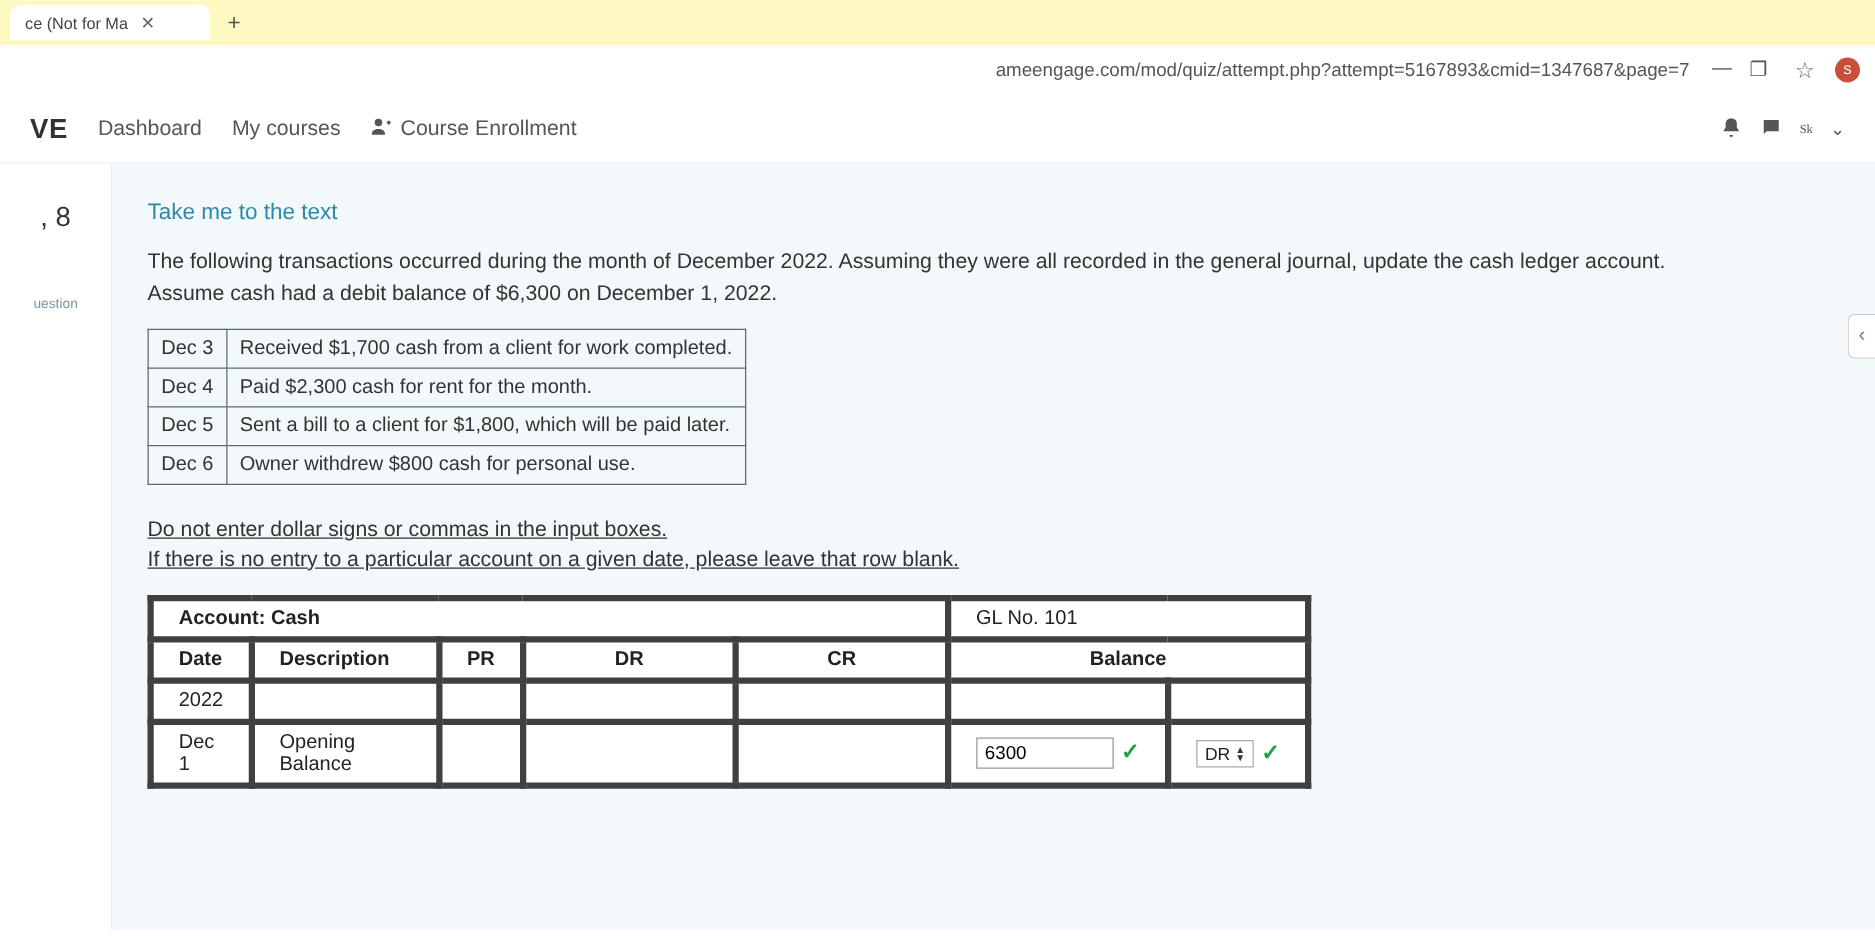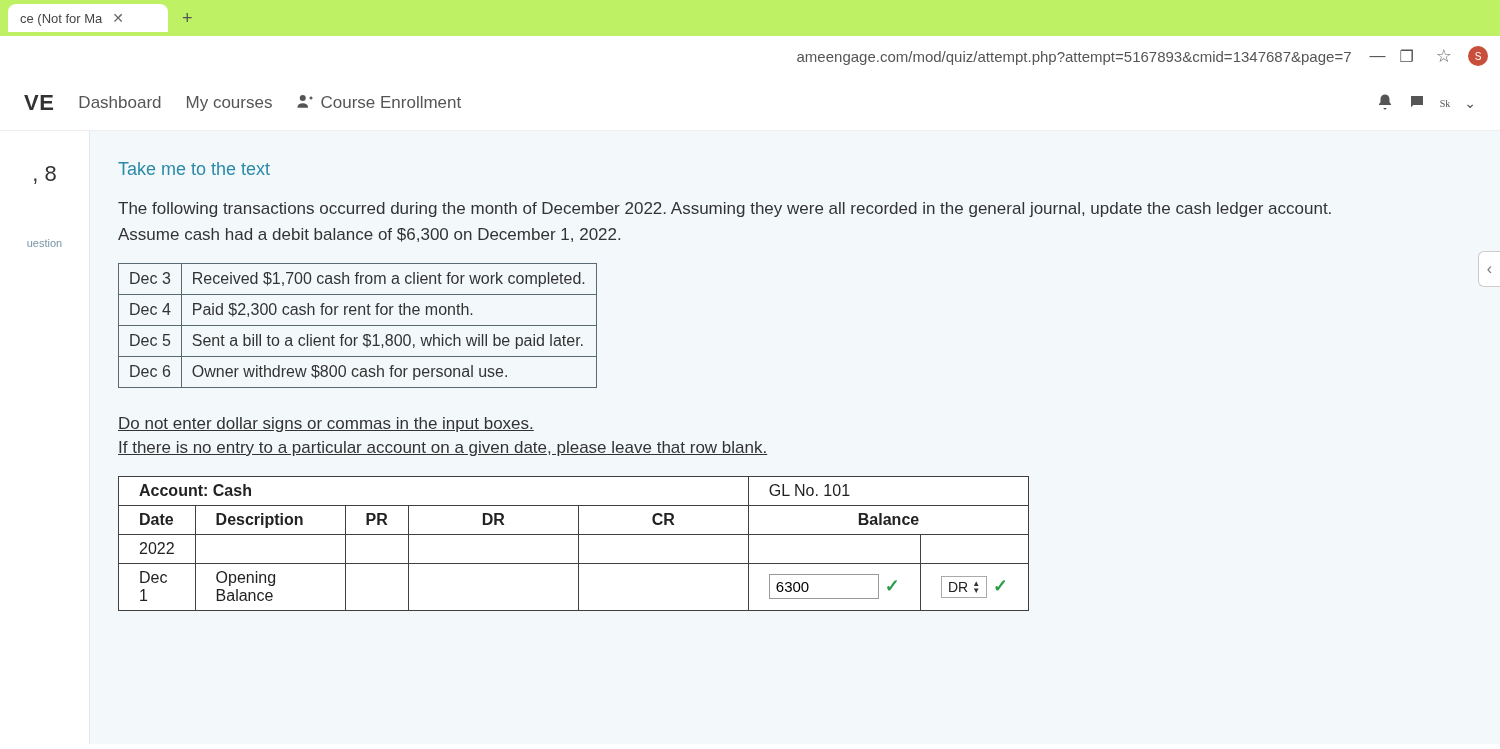--- a/index.html
+++ b/index.html
@@ -1,18 +1,18 @@
 <!DOCTYPE html>
 <html><head>
   <meta charset="utf-8">
   <style>
     * { margin: 0; padding: 0; box-sizing: border-box; }
     body { font-family: -apple-system, BlinkMacSystemFont, "Segoe UI", Arial, sans-serif; background: #1a1a1a; overflow: hidden; width: 1500px; height: 749px; }
     
-    .browser-chrome { background: #bef264; }
+    .browser-chrome { background: #fef9c3; }
     .tab-bar { display: flex; align-items: center; height: 36px; padding: 0 8px; gap: 4px; }
     .tab { background: #fff; border-radius: 8px 8px 0 0; padding: 6px 12px; display: flex; align-items: center; gap: 10px; font-size: 13px; color: #444; min-width: 160px; }
     .tab-close { color: #666; font-size: 14px; cursor: pointer; }
     .tab-add { color: #555; font-size: 18px; padding: 4px 10px; cursor: pointer; }
     .url-bar-row { display: flex; align-items: center; height: 40px; padding: 4px 12px; background: #fff; gap: 8px; text-align: right; }
     .url-text { flex: 1; color: #555; font-size: 15px; padding: 6px 10px; }
     .window-controls { display: flex; gap: 14px; margin-right: 6px; color: #555; }
     .star-icon { color: #666; font-size: 18px; margin: 0 8px; }
     .avatar-dot { width: 20px; height: 20px; border-radius: 50%; background: #c94f3d; display: flex; align-items: center; justify-content: center; color:#fff; font-size:10px; }
 
@@ -32,21 +32,21 @@
     .main-panel { flex: 1; padding: 28px 30px 0 28px; background: #f3f8fb; overflow: hidden; position: relative; }
     .take-link { color: #2b8aa8; font-size: 18px; margin-bottom: 16px; }
     .intro-text { color: #333; font-size: 17px; line-height: 1.55; margin-bottom: 14px; max-width: 1240px; }
     
     .trans-table { border-collapse: collapse; margin-bottom: 26px; }
     .trans-table td { border: 1px solid #5a6a73; padding: 6px 10px; font-size: 16px; color: #333; }
     
     .instr { font-size: 17px; color: #333; text-decoration: underline; margin-bottom: 4px; }
     
     .ledger { border-collapse: collapse; margin-top: 18px; background: #fff; }
-    .ledger th, .ledger td { border: 1px solid #404040; padding: 5px 20px; font-size: 16px; color: #222; text-align: left; vertical-align: middle; }
+    .ledger th, .ledger td { border: 5px solid #404040; padding: 5px 20px; font-size: 16px; color: #222; text-align: left; vertical-align: middle; }
     .ledger th { font-weight: 700; }
     .ledger .hdr-account { font-weight: 700; }
     .ledger input[type=text] { border: 1px solid #999; padding: 3px 6px; font-size: 15px; width: 110px; }
     .check { color: #2a9d4a; font-weight: bold; margin-left: 6px; font-size: 18px; }
     .drcr-select { display: inline-flex; align-items: center; gap: 4px; border: 1px solid #aaa; padding: 2px 6px; background: #fff; font-size: 14px; }
     .up-down { display: inline-block; line-height: 7px; font-size: 8px; color: #333; }
 
     .side-help { position: absolute; right: 0; top: 120px; width: 22px; height: 36px; background: #fff; border: 1px solid #ccc; border-right: none; border-radius: 6px 0 0 6px; display: flex; align-items:center; justify-content:center; color:#777; font-size: 16px;}
   </style>
 </head>

